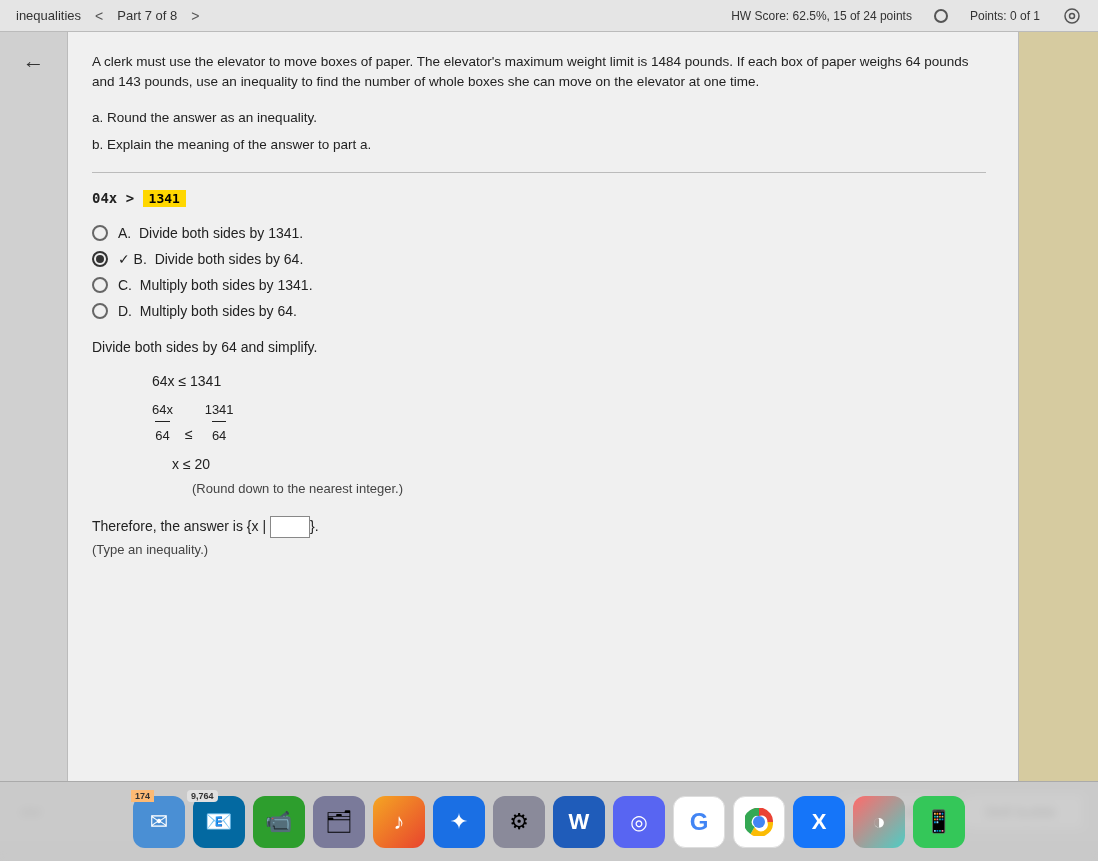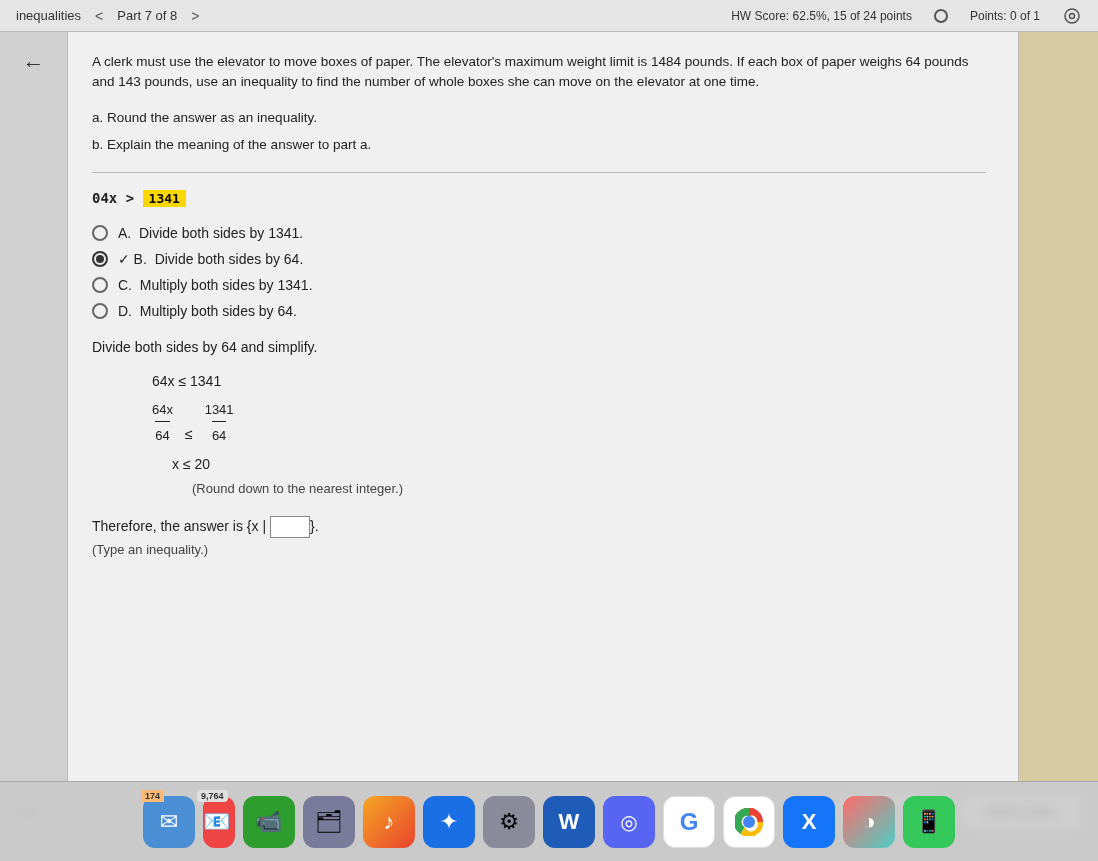--- a/index.html
+++ b/index.html
@@ -349,21 +349,21 @@
   <button class="btn-skill" style="background:#f4f4f4;border:1.5px solid #ccc;border-radius:22px 0 0 22px;padding:8px 26px;font-size:15px;cursor:pointer;color:#222;border-right:none;">Skill builde</button>
 </div>
 
 <div class="dock" style="position:absolute;bottom:0;left:0;right:0;height:80px;background:rgba(200,200,200,0.88);display:flex;align-items:center;justify-content:center;gap:8px;border-top:1px solid #aaa;backdrop-filter:blur(4px);">
 
   <div class="dock-item" style="width:52px;height:52px;border-radius:12px;background:#4a8fd4;display:flex;align-items:center;justify-content:center;position:relative;">
     <span style="position:absolute;top:-6px;left:-2px;background:#fdba74;color:#333;font-size:9px;font-weight:bold;padding:1px 4px;border-radius:0;">174</span>
     <span style="font-size:22px;color:#fff;">✉</span>
   </div>
 
-  <div class="dock-item" style="width:32px;height:52px;border-radius:12px;background:#ef4444;display:flex;align-items:center;justify-content:flex-start;position:relative;">
+  <div class="dock-item" style="width:52px;height:52px;border-radius:12px;background:#0369a1;display:flex;align-items:center;justify-content:center;position:relative;">
     <span style="position:absolute;top:-6px;left:-6px;background:#e0e0e0;color:#333;font-size:9px;font-weight:bold;padding:1px 4px;border-radius:4px;">9,764</span>
     <span style="font-size:22px;color:#fff;">📧</span>
   </div>
 
   <div class="dock-item" style="width:52px;height:52px;border-radius:12px;background:#2d9e2d;display:flex;align-items:center;justify-content:center;">
     <span style="font-size:22px;color:#fff;">📹</span>
   </div>
 
   <div class="dock-item" style="width:52px;height:52px;border-radius:12px;background:#7a7a9a;display:flex;align-items:center;justify-content:center;">
     <span style="font-size:22px;">🗂</span>

